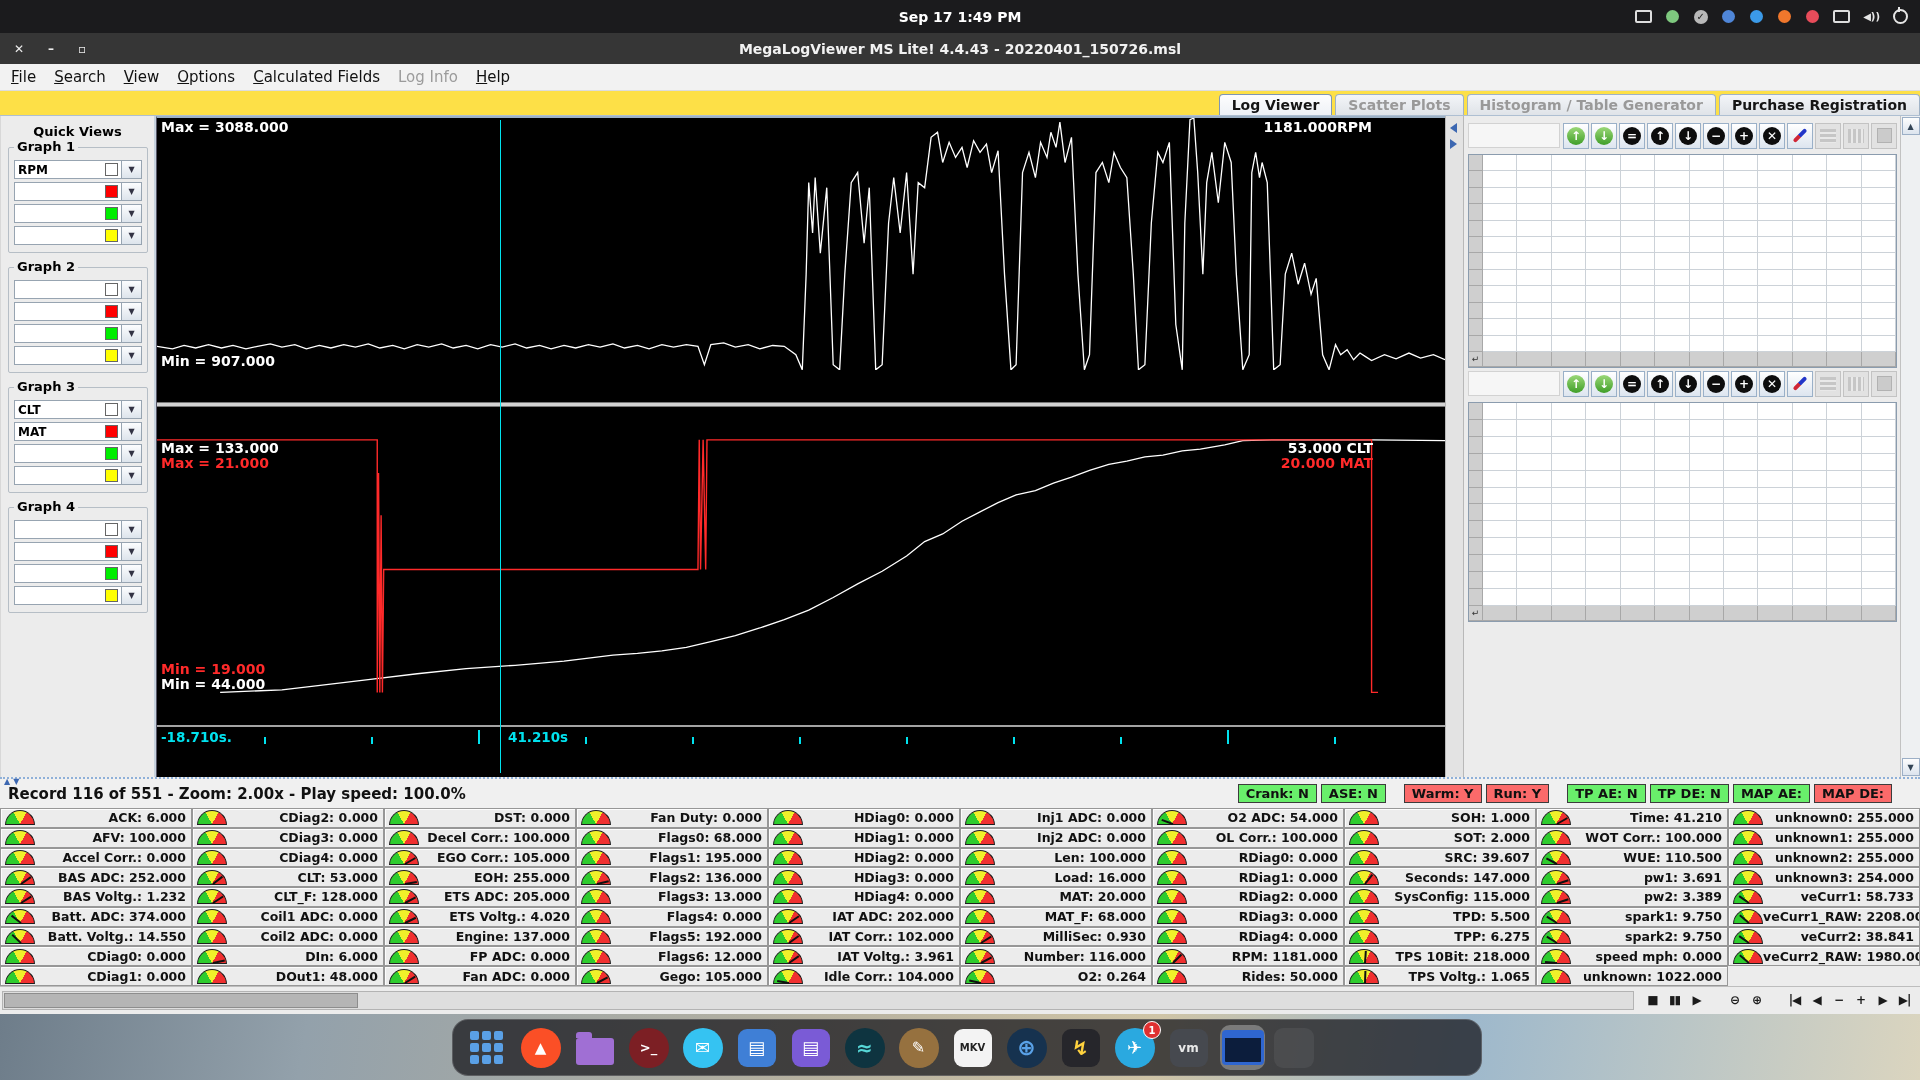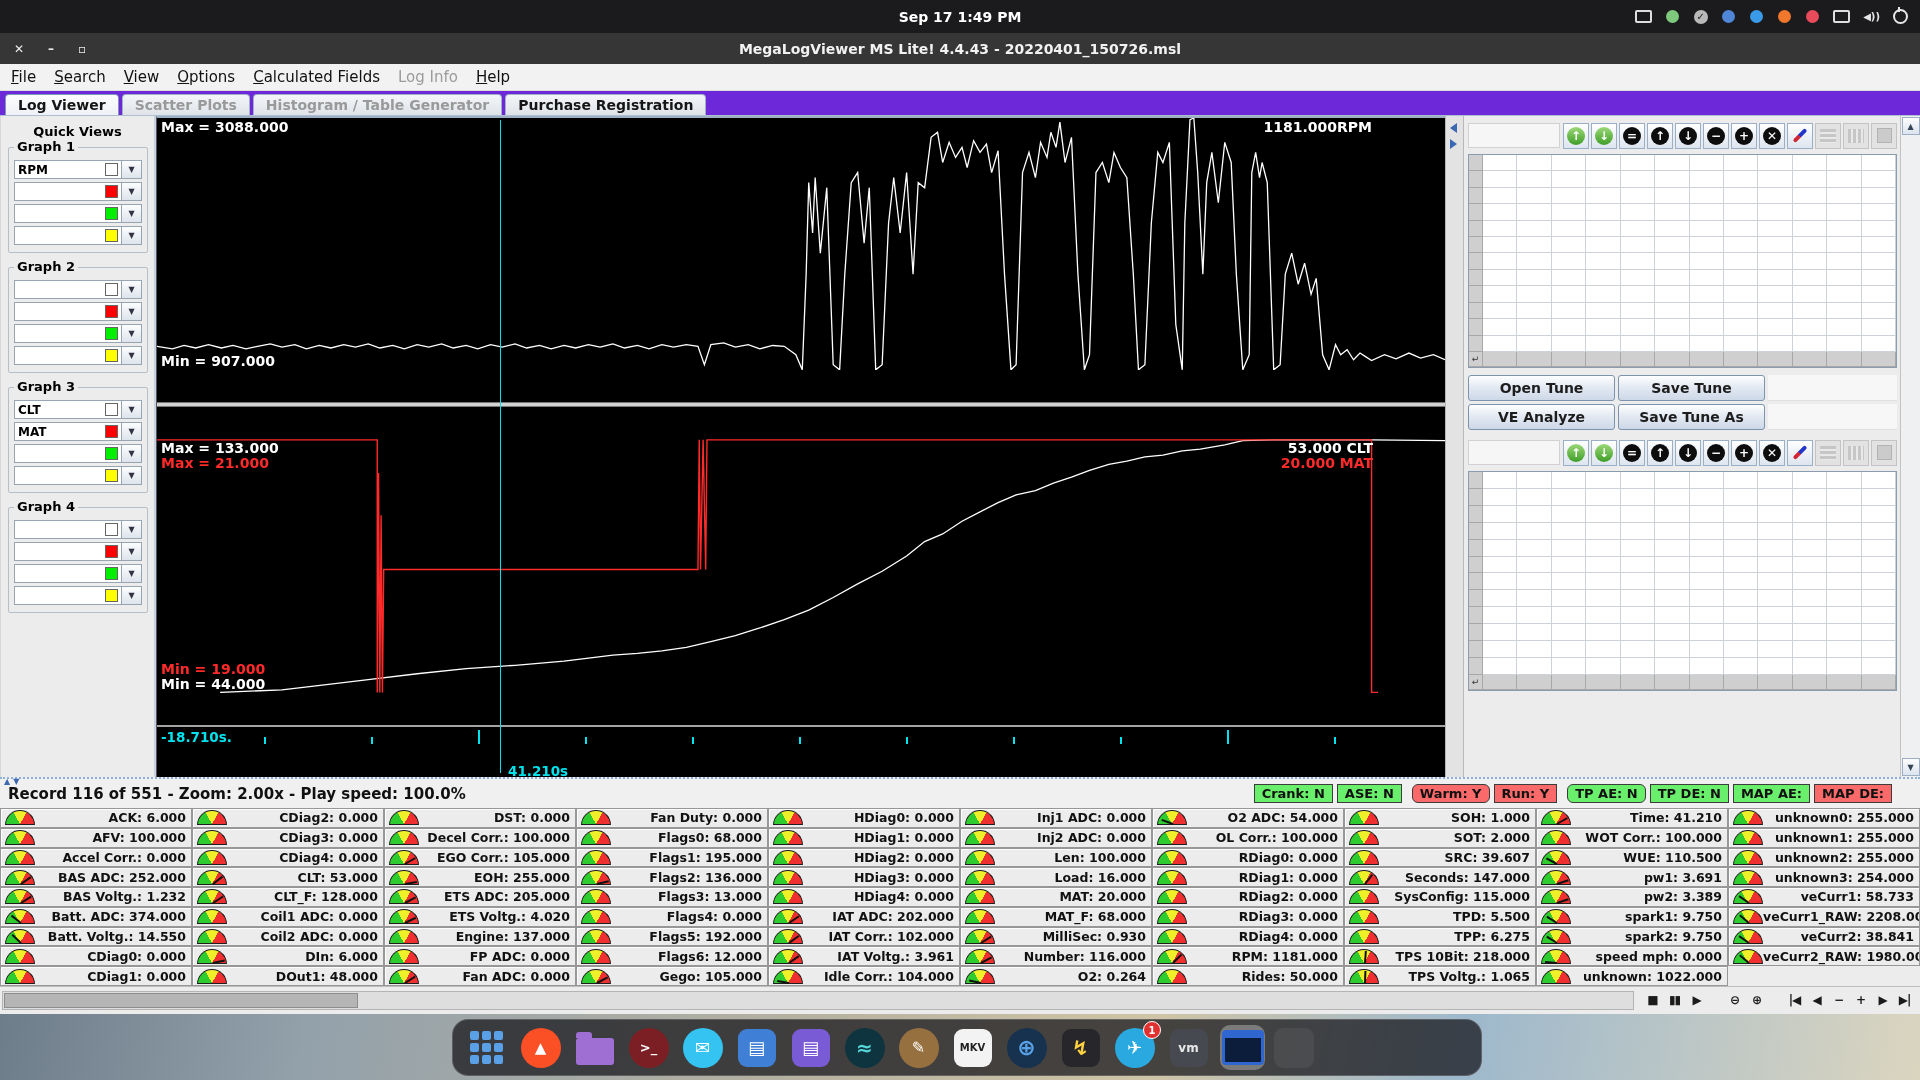--- a/index.html
+++ b/index.html
@@ -23,21 +23,21 @@
   .winbtns{position:absolute;left:14px;display:flex;gap:24px;align-items:center;}
   .winbtn{color:#eee;font-size:12px;font-weight:bold;cursor:default;line-height:1;}
   .wintitle{margin:0 auto;color:#f2f2f2;font-weight:bold;font-size:14px;}
 
   
   .menubar{height:26px;background:#f2f2f2;display:flex;align-items:center;font-size:15px;border-bottom:1px solid #dcdcdc;padding-left:2px;}
   .menu-item{padding:2px 9px;color:#111;}
   .menu-item.dim{color:#9b9b9b;}
 
   
-  .tabbar{height:24px;background:#6d28d9;display:flex;align-items:flex-end;padding-left:5px;gap:3px;border-bottom:1px solid #aebfd2;}
+  .tabbar{height:24px;background:#fde047;display:flex;align-items:flex-end;padding-left:5px;gap:3px;border-bottom:1px solid #aebfd2;justify-content:flex-end;}
   .tab{height:20px;line-height:20px;padding:0 12px;font-weight:bold;font-size:14px;border:1px solid #9fb2c6;border-bottom:none;border-radius:4px 4px 0 0;background:linear-gradient(#f3f5f8,#dfe3e8);color:#999;}
   .tab.selected{background:linear-gradient(#fdfdfe,#eef1f6);color:#151515;border-color:#7e96b5;}
   .tab.darktext{color:#151515;}
 
   
   .content{display:flex;height:661px;position:relative;background:#ececec;}
 
   
   .sidebar{width:157px;box-sizing:border-box;background:#ececec;border-right:2px solid #c7d2de;border-left:1px solid #d8d8d8;padding-top:4px;}
   .sidebar-title{text-align:center;font-weight:bold;font-size:13px;margin:4px 0 8px;}
@@ -100,21 +100,21 @@
   .sbtn{width:16px;height:16px;background:linear-gradient(#fdfdfd,#dce4ee);border:1px solid #9cafc6;font-size:8px;display:flex;align-items:center;justify-content:center;color:#345;}
 
   
   .recordbar{height:31px;box-sizing:border-box;background:#f0f0f0;border-top:2px dotted #8fb0d8;display:flex;align-items:center;padding:0 8px;font-size:15px;font-weight:bold;position:relative;color:#111;}
   .splitgrips{position:absolute;left:4px;top:-1px;display:flex;gap:3px;}
   .grip{font-size:8px;color:#3c67b1;line-height:8px;}
   .flags{margin-left:auto;display:flex;gap:4px;margin-right:20px;}
   .flag{border:1px solid #3c3c3c;padding:1px 7px;font-size:13px;font-weight:bold;white-space:nowrap;color:#111;}
   .flag.green{background:#69ef6b;}
   .flag.red{background:#fb6a6a;}
-  .flag.gap{margin-left:6px;border-radius:6px;}
+  .flag.gap{margin-left:14px;}
 
   
   .gauges{height:178px;display:grid;grid-template-columns:repeat(10,1fr);background:#ececec;}
   .gcol{display:grid;grid-template-rows:repeat(9,1fr);}
   .gcell{border:1px solid #979797;box-shadow:inset 1px 1px 0 #fdfdfd;background:#ececec;display:flex;align-items:center;padding:0 5px 0 4px;overflow:hidden;}
   .gauge{width:30px;height:15px;flex:none;position:relative;border-radius:15px 15px 0 0;border:1px solid #1e1e1e;box-sizing:border-box;background:conic-gradient(from 270deg at 50% 100%,#2ecc2e 0 60deg,#f0f02a 60deg 120deg,#f03030 120deg 180deg);}
   .needle{position:absolute;left:14px;bottom:0;width:2px;height:12px;background:#111;transform-origin:50% 100%;}
   .gtext{margin-left:auto;font-weight:bold;font-size:12.5px;white-space:nowrap;color:#111;}
 
   
@@ -357,21 +357,21 @@
         </svg>
         <span class="lbl white" style="left:4px;top:2px;">Max = 133.000</span>
         <span class="lbl red" style="left:4px;top:17px;">Max = 21.000</span>
         <span class="lbl white" style="right:72px;top:2px;">53.000 CLT</span>
         <span class="lbl red" style="right:72px;top:17px;">20.000 MAT</span>
         <span class="lbl red" style="left:4px;bottom:16px;">Min = 19.000</span>
         <span class="lbl white" style="left:4px;bottom:1px;">Min = 44.000</span>
       </div>
       <div class="axis">
         <span class="lbl cyan" style="left:4px;top:3px;">-18.710s.</span>
-        <span class="lbl cyan" style="left:351px;top:3px;margin-top:34px;">41.210s</span>
+        <span class="lbl cyan" style="left:351px;top:3px;">41.210s</span>
         <span id="ticks"><span class="tick" style="left: 107px; height: 7px;"></span><span class="tick" style="left: 214px; height: 7px;"></span><span class="tick" style="left: 321px; height: 14px;"></span><span class="tick" style="left: 428px; height: 7px;"></span><span class="tick" style="left: 535px; height: 7px;"></span><span class="tick" style="left: 642px; height: 7px;"></span><span class="tick" style="left: 749px; height: 7px;"></span><span class="tick" style="left: 856px; height: 7px;"></span><span class="tick" style="left: 963px; height: 7px;"></span><span class="tick" style="left: 1070px; height: 14px;"></span><span class="tick" style="left: 1177px; height: 7px;"></span></span>
       </div>
       <div class="chart-filler"></div>
       <div class="cursor"></div>
     </div>
 
     <div class="vsplit">
       <span class="tri tri-left"></span>
       <span class="tri tri-right"></span>
     </div>
@@ -580,32 +580,20 @@
           <span class="vcell hdr"></span>
           <span class="vcell hdr"></span>
           <span class="vcell hdr"></span>
           <span class="vcell hdr"></span>
           <span class="vcell hdr"></span>
           <span class="vcell hdr"></span>
           <span class="vcell hdr"></span>
           <span class="vcell hdr"></span>
           <span class="vcell hdr"></span>
         </div>
-      <div class="btnblock">
-        <div class="btnrow">
-          <div class="jbtn">Open Tune</div>
-          <div class="jbtn">Save Tune</div>
-          <div class="btnfill"></div>
-        </div>
-        <div class="btnrow">
-          <div class="jbtn">VE Analyze</div>
-          <div class="jbtn">Save Tune As</div>
-          <div class="btnfill"></div>
-        </div>
-      </div>
       <div class="toolbar" id="toolbar2">
           <span class="lead"></span>
           <span class="tbtn">
             <span class="circ green">↑</span>
           </span>
           <span class="tbtn">
             <span class="circ green">↓</span>
           </span>
           <span class="tbtn">
             <span class="circ black">=</span>

